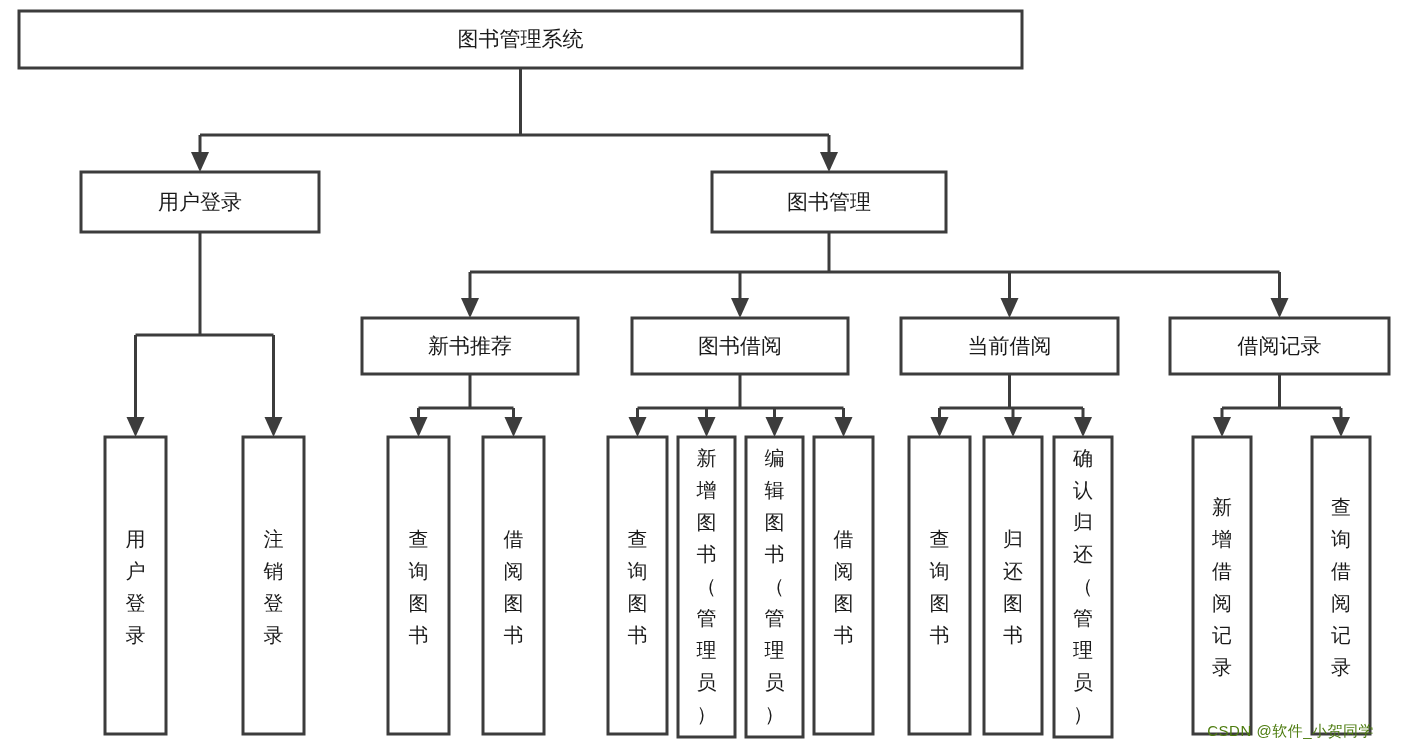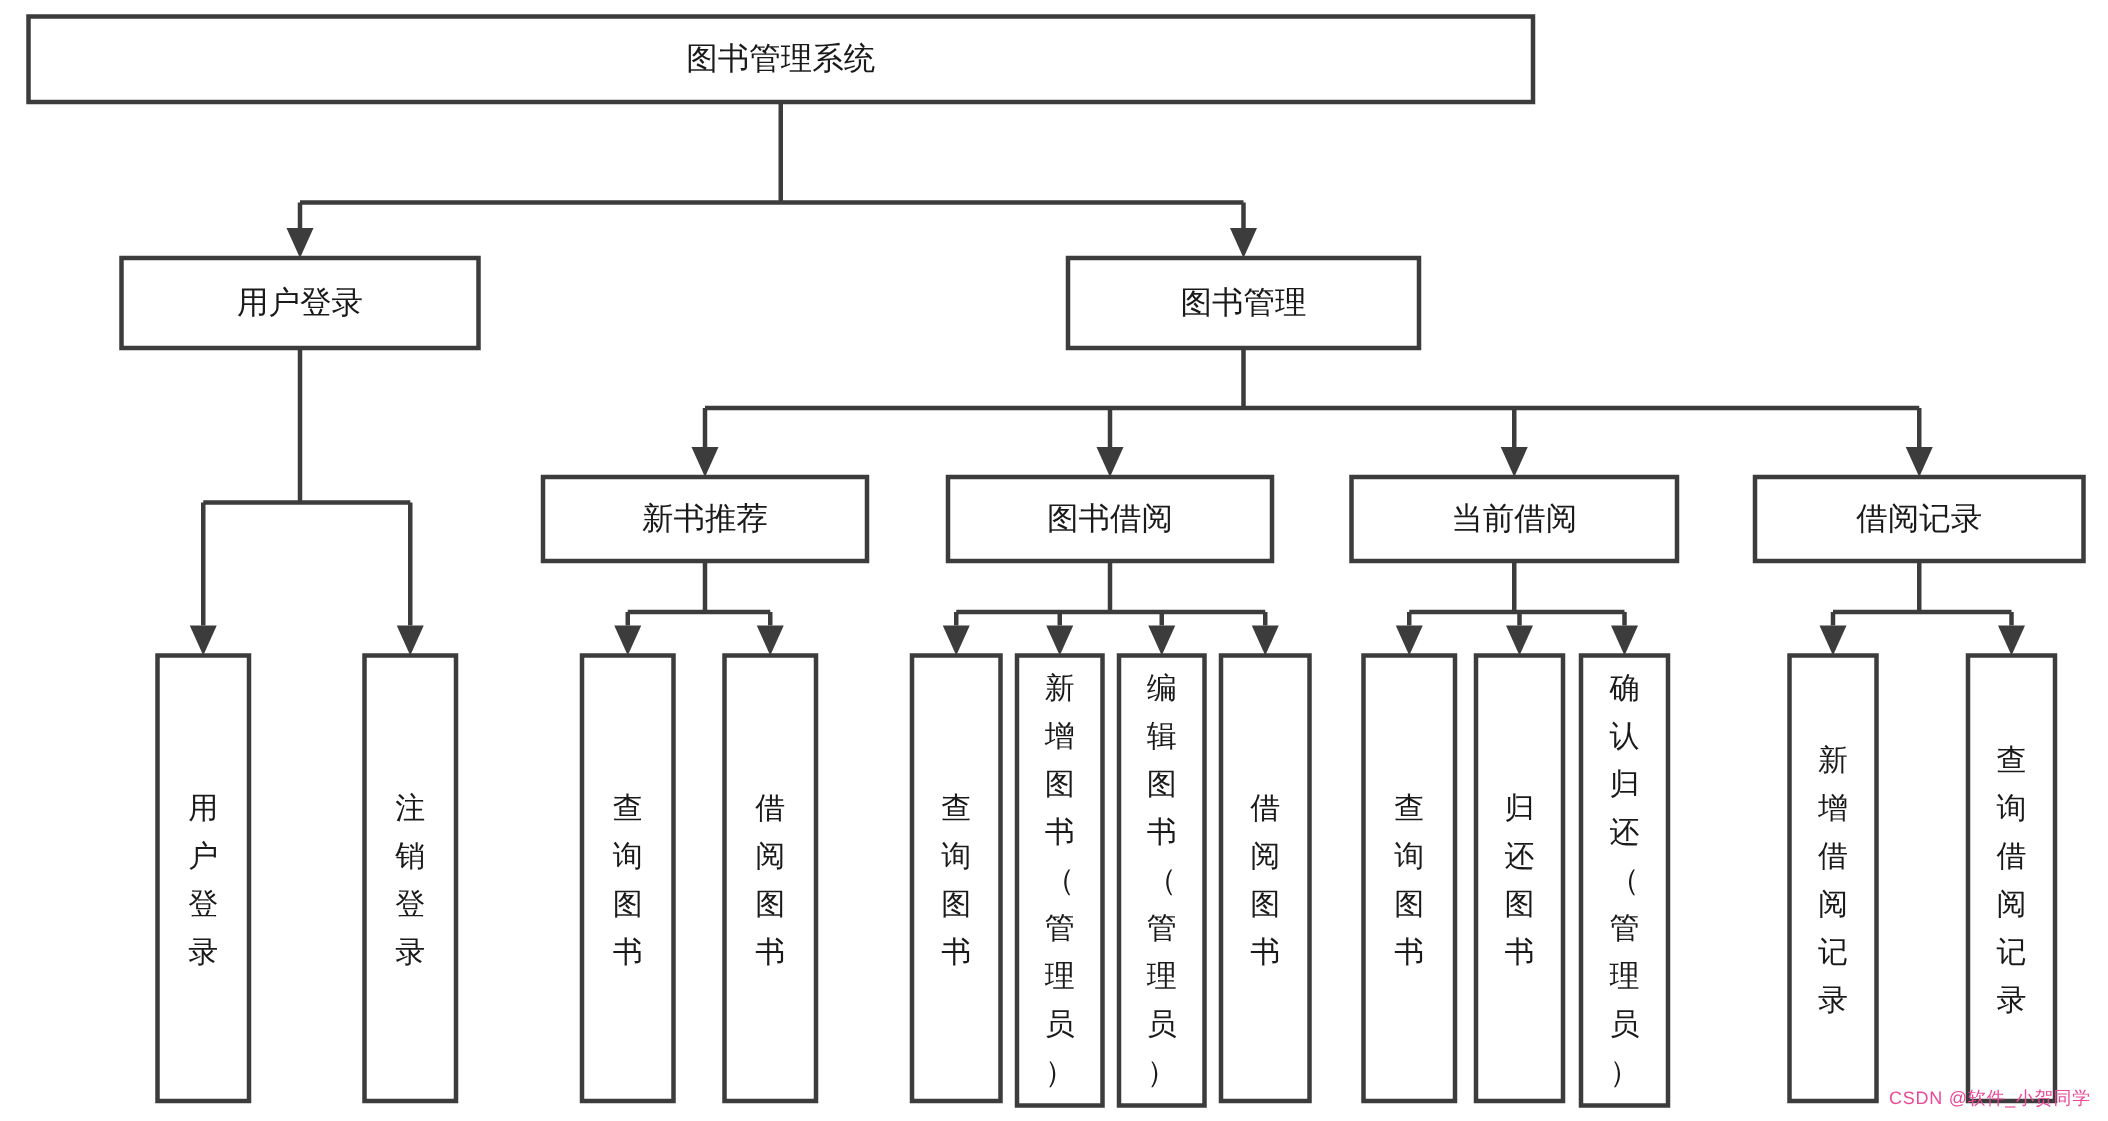--- a/index.html
+++ b/index.html
@@ -6,21 +6,21 @@
   body{font-family:"Liberation Sans","DejaVu Sans",sans-serif;}
   #stage{position:relative;width:1405px;height:747px;background:#fff;overflow:hidden;}
   svg#diagram{position:absolute;left:0;top:0;width:1405px;height:747px;}
   .node-rect{fill:#ffffff;stroke:#3c3c3c;stroke-width:3;}
   .conn{stroke:#3c3c3c;stroke-width:3;fill:none;}
   .arrow-head{fill:#3c3c3c;stroke:none;}
   .node-label{font-family:"Liberation Sans","DejaVu Sans",sans-serif;fill:#1a1a1a;
               font-size:21px;text-anchor:middle;dominant-baseline:middle;}
   .node-label-v{font-family:"Liberation Sans","DejaVu Sans",sans-serif;fill:#1a1a1a;
               font-size:20px;text-anchor:middle;}
-  .watermark{position:absolute;right:11px;bottom:6px;color:#ec4899;font-size:12px;
+  .watermark{position:absolute;right:31px;bottom:6px;color:#4d7c0f;font-size:15px;
              letter-spacing:.5px;font-family:"Liberation Sans","DejaVu Sans",sans-serif;
              white-space:nowrap;}
 </style>
 </head>
 <body>
 
 <div id="stage">
   <svg id="diagram" viewBox="0 0 1405 747">
     <g id="connector-layer">
         <path d="M 520.5 68 L 520.5 135" class="conn"></path>

